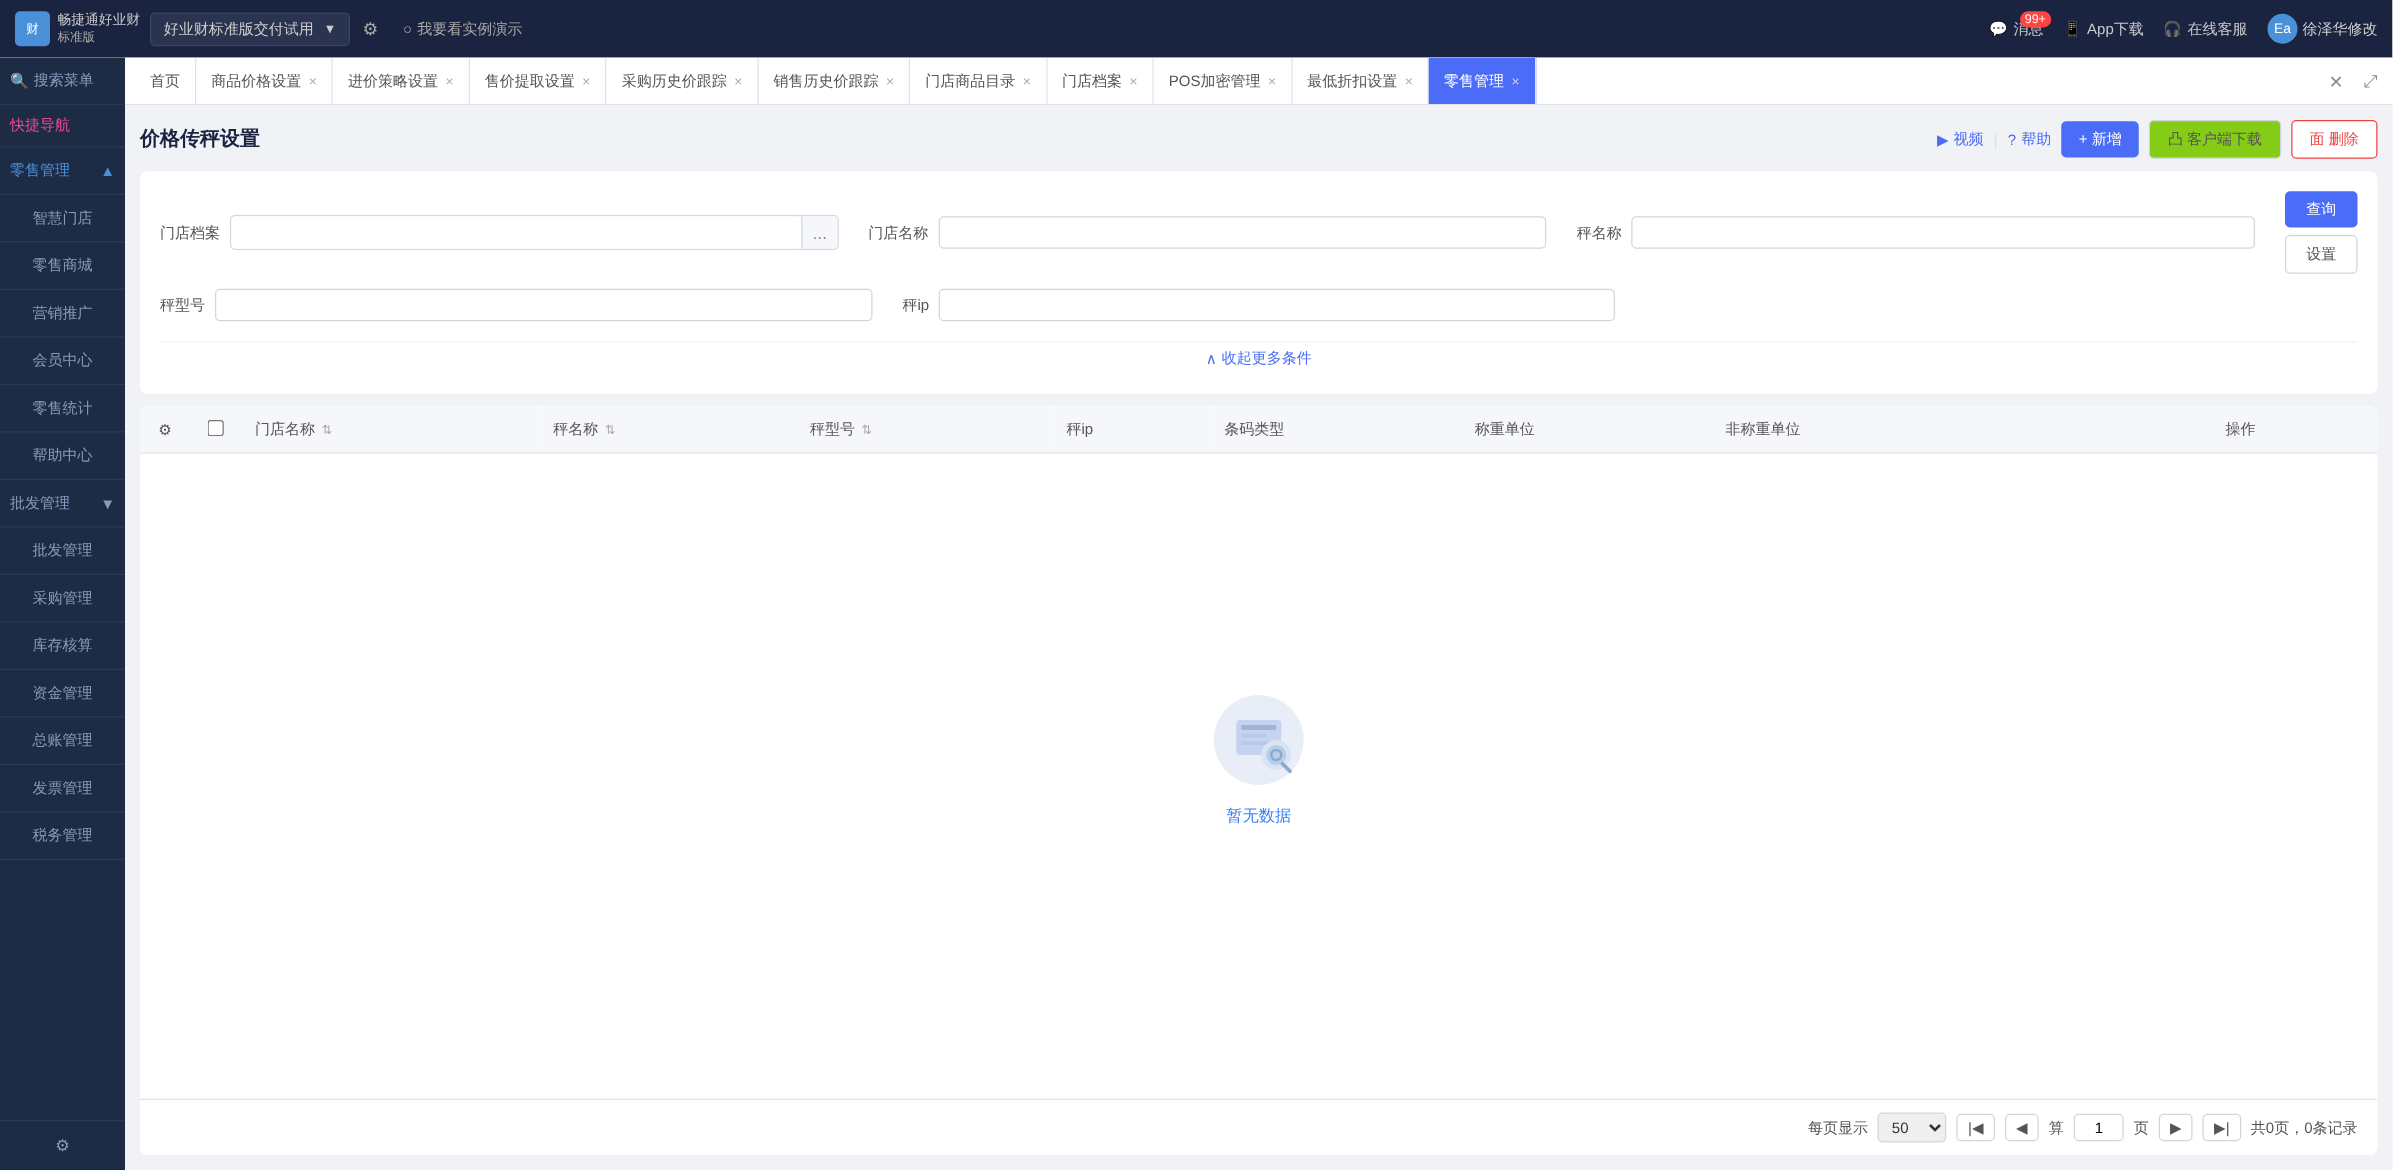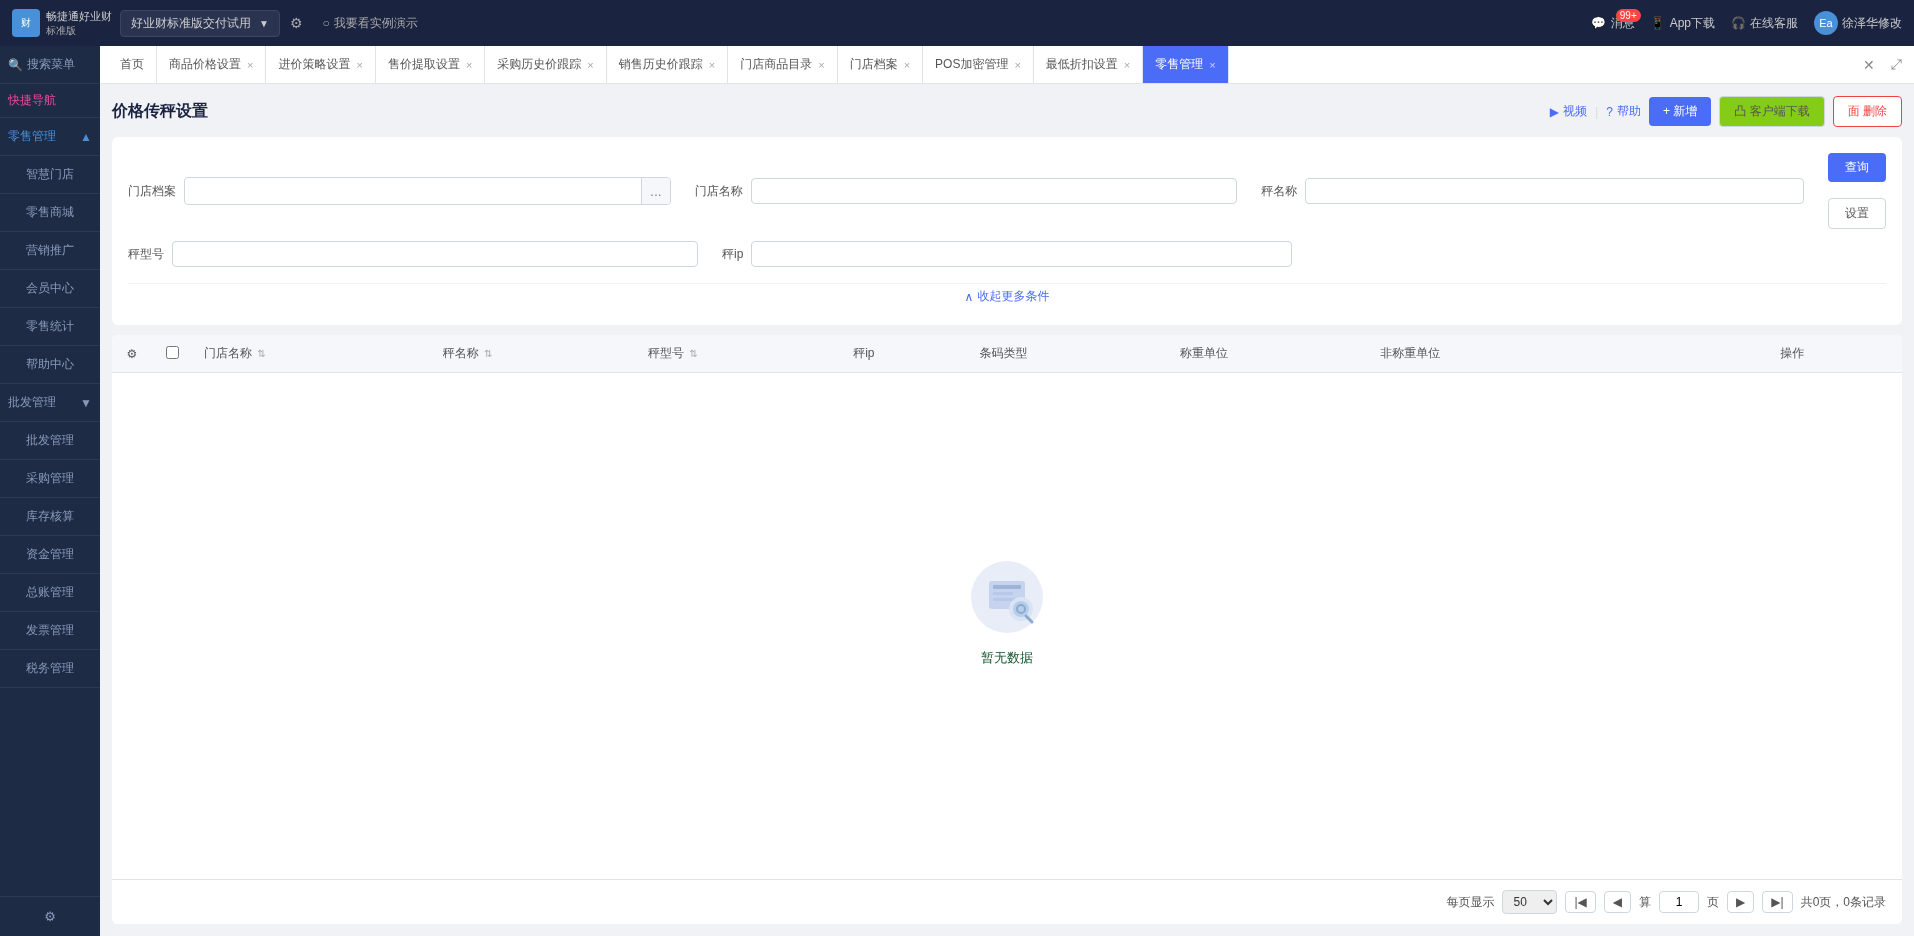--- a/index.html
+++ b/index.html
@@ -413,21 +413,21 @@
       align-items: center;
       justify-content: center;
       gap: 12px;
       padding: 40px;
     }
     .empty-icon {
       width: 80px;
       height: 80px;
     }
     .empty-text {
-      color: #14532d;
+      color: #3b82f6;
       font-size: 13px;
     }
 
     
     .pagination {
       padding: 10px 16px;
       display: flex;
       align-items: center;
       justify-content: flex-end;
       gap: 8px;
@@ -461,21 +461,21 @@
       border-radius: 4px;
       padding: 3px 6px;
       text-align: center;
       font-size: 12px;
     }
 
     
     .form-buttons {
       display: flex;
       flex-direction: column;
-      gap: 16px;
+      gap: 6px;
       flex-shrink: 0;
     }
     .btn-query {
       background: #4a6cf7;
       color: white;
       border: none;
       border-radius: 4px;
       padding: 6px 16px;
       font-size: 12px;
       cursor: pointer;

